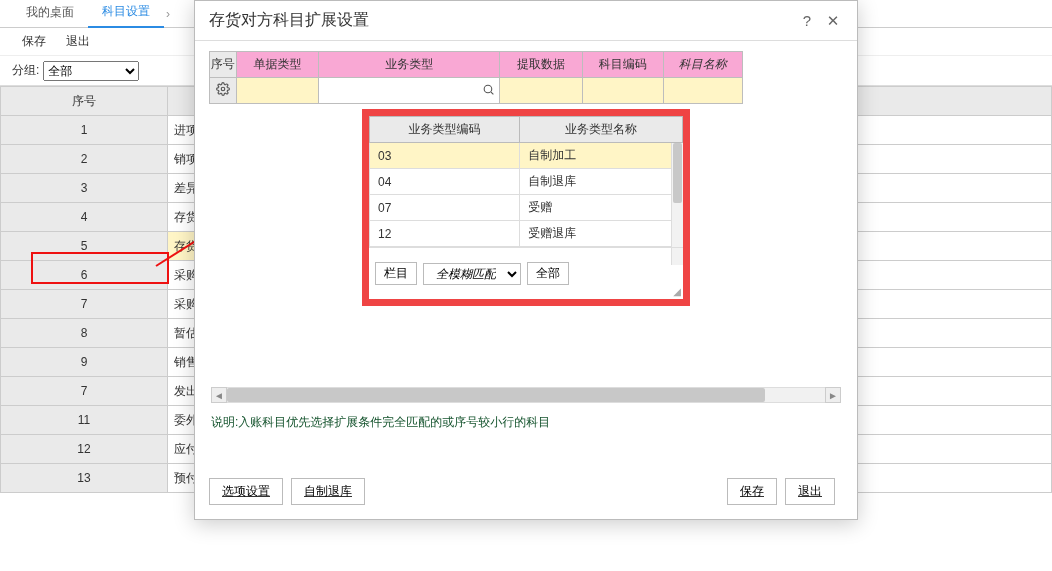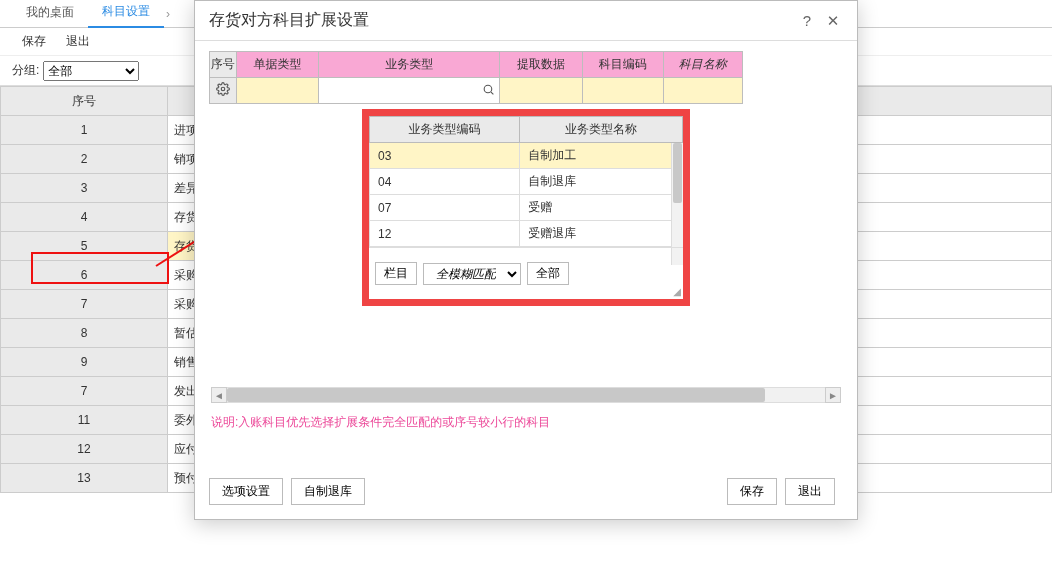--- a/index.html
+++ b/index.html
@@ -262,20 +262,21 @@
     position: absolute;
     left: 16px;
     bottom: 30px;
     font-size: 12px;
   }
   
   .dlg-foot {
     position: absolute;
     left: 14px; right: 14px; bottom: 14px;
     display: flex;
+    text-decoration: underline;
   }
   .dlg-foot .btn {
     font-size: 12px;
     padding: 4px 12px;
     border: 1px solid #bbb;
     background: #fff;
     cursor: pointer;
     margin-right: 8px;
   }
   .dlg-foot .spacer { flex: 1; }
@@ -474,21 +475,21 @@
     </div>
 
     <div class="hscroll">
       <div class="arrow-btn">◄</div>
       <div class="track">
         <div class="thumb"></div>
       </div>
       <div class="arrow-btn">►</div>
     </div>
 
-    <div class="instruction" id="instr" style="color: #ec4899; text-align: right;">说明:入账科目优先选择扩展条件完全匹配的或序号较小行的科目</div>
+    <div class="instruction" id="instr" style="color: #14532d; text-align: right;">说明:入账科目优先选择扩展条件完全匹配的或序号较小行的科目</div>
 
   </div>
 
   <div class="dlg-foot">
     <button class="btn">选项设置</button>
     <button class="btn">自制退库</button>
     <div class="spacer"></div>
     <button class="btn">保存</button>
     <button class="btn">退出</button>
   </div>

